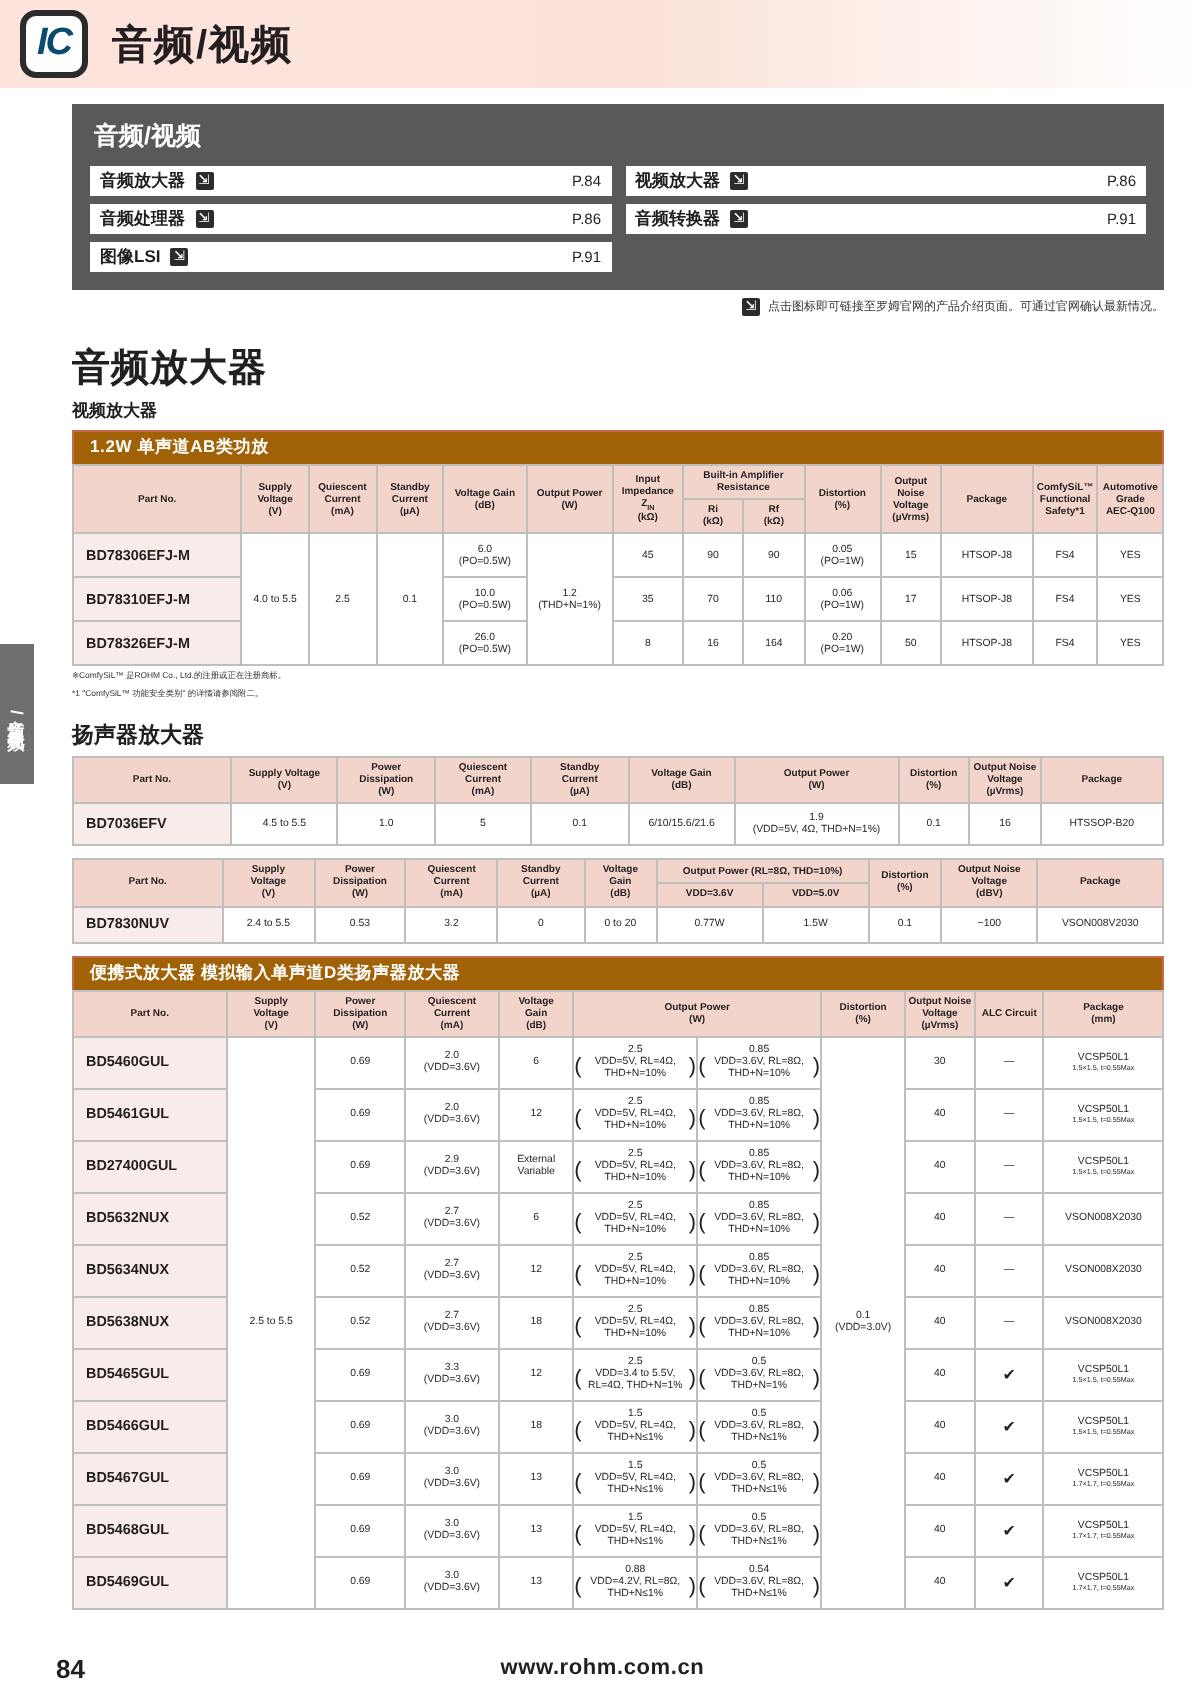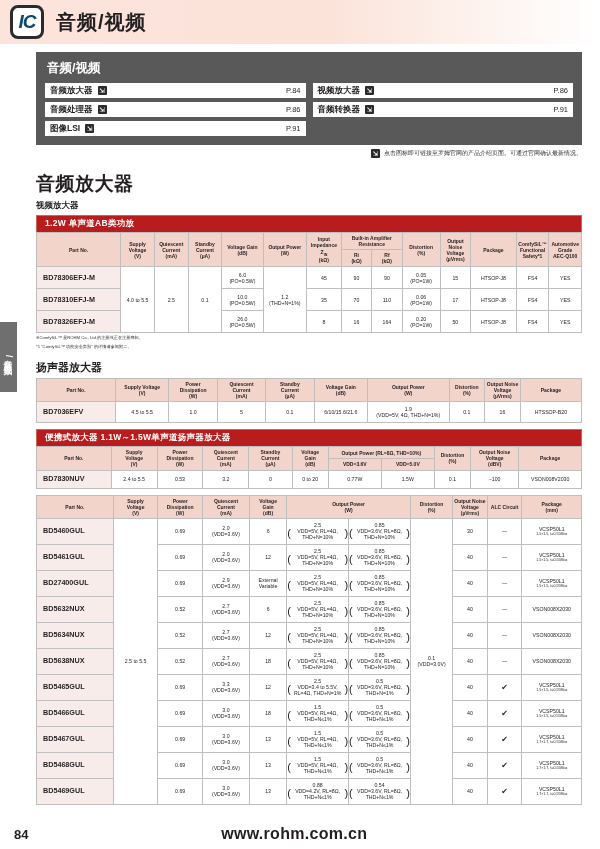--- a/index.html
+++ b/index.html
@@ -51,21 +51,21 @@
   }
   .nav-note .link-ico{margin-left:0;}
   .nav-bottom{display:flex;}
   .nav-bottom .spacer{flex:1;}
   
   .sec-title{font-size:19px;font-weight:bold;margin:13px 0 0 36px;letter-spacing:.5px;}
   .sub-title{font-size:8.5px;font-weight:bold;margin:3px 0 3px 36px;}
   
   .tbl-wrap{margin:0 18px 0 36px;}
   .cat-bar{
-    background:#b91c1c;color:#fff;font-size:8.5px;font-weight:bold;
+    background:#a16207;color:#fff;font-size:8.5px;font-weight:bold;
     padding:2px 16px 2px 8px;border:1px solid #c9684f;border-bottom:none;letter-spacing:.3px;
   }
   table{border-collapse:collapse;width:100%;table-layout:fixed;}
   th,td{border:1px solid #bfbfbf;text-align:center;vertical-align:middle;}
   thead th{
     background:#f3d4cb;font-size:5px;font-weight:bold;color:#231f20;
     line-height:1.22;padding:2px 1px;
   }
   tbody td{font-size:5.2px;padding:2px 1px;background:#ffffff;line-height:1.2;}
   td.part{
@@ -78,23 +78,23 @@
   .paren:after{content:")";right:-1px;}
   .footnote{font-size:4.2px;line-height:1.5;margin:2px 0 0 36px;color:#333;}
   .gap-sm{height:6px;}
   .checkmark{font-size:8px;font-weight:bold;}
   .pkg-sub{font-size:3.6px;display:block;font-weight:normal;}
   
   .footer{
     position:absolute;left:0;bottom:0;width:600px;height:30px;background:#ffffff;
     display:flex;align-items:center;border-top:0;
   }
-  .footer .pgno{font-size:13px;font-weight:bold;margin-left:14px;}
+  .footer .pgno{font-size:13px;font-weight:bold;margin-left:28px;}
   .footer .url{
-    flex:1;text-align:center;font-size:16px;font-weight:bold;letter-spacing:.3px;
+    flex:1;text-align:center;font-size:11px;font-weight:bold;letter-spacing:.3px;
     margin-right:40px;
   }
 </style>
 </head>
 <body>
 
 <div class="page-header">
   <div class="ic-badge">IC</div>
   <div class="header-title">音频/视频</div>
 </div>
@@ -294,21 +294,20 @@
         <td>16</td>
         <td>HTSSOP-B20</td>
       </tr>
     </tbody>
   </table>
 </div>
 
 <div class="gap-sm"></div>
 
 <div class="tbl-wrap">
-  <div class="cat-bar">便携式放大器 1.1W～1.5W单声道扬声器放大器</div>
   <table>
     <colgroup>
       <col style="width:15.5%">
         <col style="width:9.5%">
         <col style="width:9.5%">
         <col style="width:9.5%">
       <col style="width:9%">
         <col style="width:7.5%">
         <col style="width:11%">
         <col style="width:11%">
@@ -348,20 +347,21 @@
         <td>−100</td>
         <td>VSON008V2030</td>
       </tr>
     </tbody>
   </table>
 </div>
 
 <div class="gap-sm"></div>
 
 <div class="tbl-wrap">
+  <div class="cat-bar">便携式放大器 模拟输入单声道D类扬声器放大器</div>
   <table>
     <colgroup>
       <col style="width:15.5%">
         <col style="width:9%">
         <col style="width:9%">
         <col style="width:9.5%">
       <col style="width:7.5%">
         <col style="width:12.5%">
         <col style="width:12.5%">
         <col style="width:8.5%">

